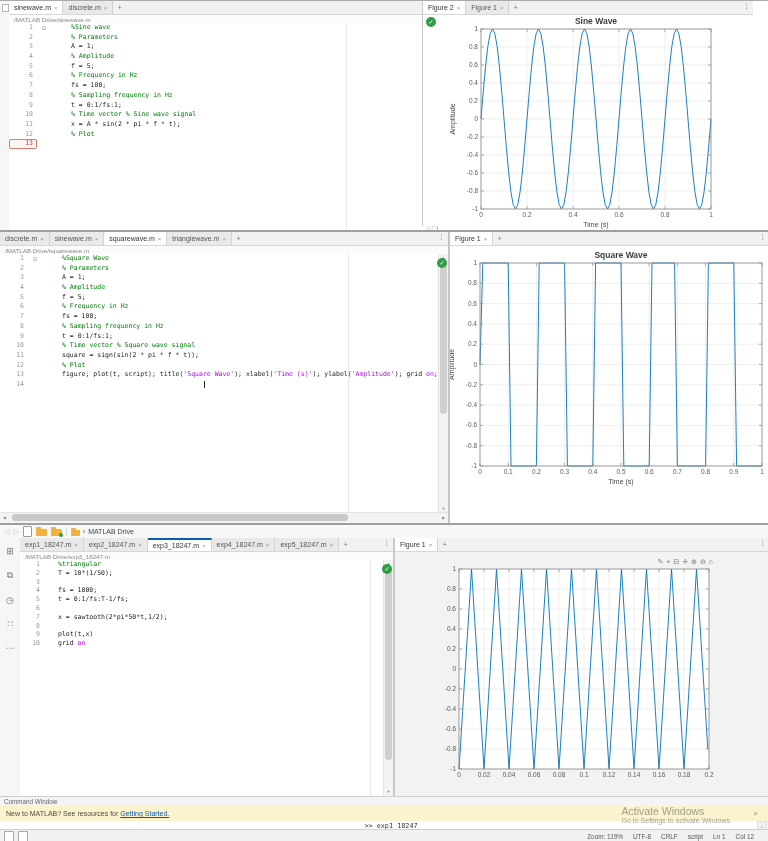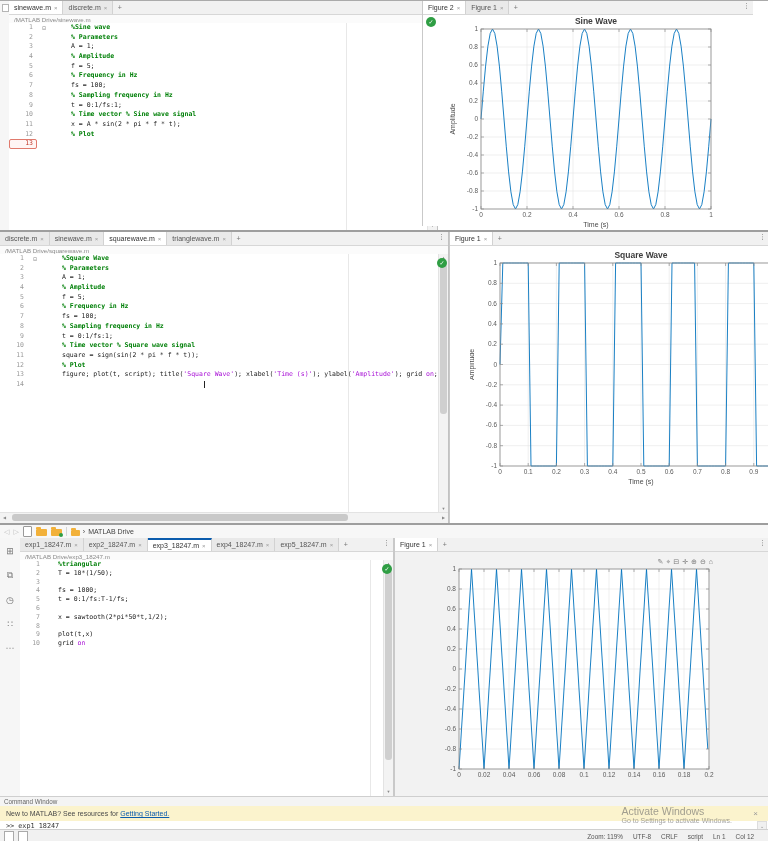--- a/index.html
+++ b/index.html
@@ -22,21 +22,21 @@
   
   .codearea{position:absolute;background:#fff;overflow:hidden;}
   .guide{position:absolute;top:0;bottom:0;width:1px;background:#e8e8e8;}
   .cl{position:relative;display:flex;height:9.7px;line-height:9.7px;
     font-family:"DejaVu Sans Mono",monospace;font-size:6.5px;white-space:pre;color:#1c1c1c;}
   .code-sm .cl{height:8.8px;line-height:8.8px;}
   .ln{width:24px;padding-right:4px;text-align:right;color:#9a9a9a;flex:none;}
   .ln.red{color:#c0392b;outline:1px solid #e07a6d;outline-offset:-1px;border-radius:2px;background:#fff5f4;}
   .fold{width:14px;flex:none;color:#8c8c8c;font-size:6px;text-align:center;}
   .ct{padding-left:20px;}
-  .cm{color:#028009;font-weight:bold;} .st{color:#a80fd6;}
+  .cm{color:#028009;} .st{color:#a80fd6;}
   .caret{display:inline-block;width:1px;height:7px;background:#222;margin-left:142px;vertical-align:middle;}
   
   .vsb{position:absolute;right:0;width:9px;background:#f3f3f3;border-left:1px solid #e3e3e3;}
   .vsb .ar{position:absolute;left:0;right:0;height:8px;font-size:4px;color:#8a8a8a;text-align:center;line-height:8px;}
   .vsb .ar.b{bottom:0;}
   .vthumb{position:absolute;left:1px;right:1px;background:#cfcfcf;border-radius:3px;}
   .hsb{position:absolute;left:0;right:0;bottom:0;height:10px;background:#f3f3f3;border-top:1px solid #e3e3e3;}
   .hsb .ar{position:absolute;top:0;bottom:0;width:9px;font-size:4px;color:#8a8a8a;text-align:center;line-height:10px;}
   .hsb .ar.r{right:0;}
   .hthumb{position:absolute;top:1px;height:7px;background:#c9c9c9;border-radius:3px;}
@@ -61,21 +61,21 @@
   .lstrip{position:absolute;background:#f6f6f6;border-right:1px solid #ddd;}
   .lstrip[data-items]{display:flex;flex-direction:column;align-items:center;gap:14px;padding-top:8px;
     color:#777;font-size:9px;}
   .cmd-head{position:absolute;left:0;right:0;height:10px;background:#f4f4f4;border-top:1px solid #cfcfcf;
     border-bottom:1px solid #dedede;font-size:6.3px;color:#666;line-height:10px;padding-left:4px;}
   .banner{position:absolute;left:0;right:0;height:15px;background:#fbf3cd;border-bottom:1px solid #e8dca6;
     font-size:7px;color:#4a4a4a;line-height:15px;padding-left:6px;}
   .banner a{color:#0b5cad;text-decoration:underline;}
   .banner .bx{position:absolute;right:10px;top:0;color:#999;font-size:8px;}
   .promptline{position:absolute;left:0;right:0;height:10px;background:#fff;
-    font-family:"DejaVu Sans Mono",monospace;font-size:6.8px;color:#333;line-height:10px;padding-left:6px;}
+    font-family:"DejaVu Sans Mono",monospace;font-size:6.8px;color:#333;line-height:10px;padding-left:14px;text-align:center;}
   .statusbar{position:absolute;left:0;right:0;bottom:0;height:12px;background:#f1f1f1;border-top:1px solid #cfcfcf;
     display:flex;align-items:center;font-size:6.4px;color:#555;}
   .statusbar .mini{width:8px;height:9px;background:#fff;border:1px solid #aaa;margin-left:4px;}
   .statusbar .items{margin-left:auto;display:flex;gap:10px;padding-right:14px;}
   .watermark{position:absolute;right:36px;color:rgba(105,105,105,.62);text-align:left;z-index:9;}
   .watermark .l1{font-size:10.5px;}
   .watermark .l2{font-size:7px;}
   .mini-scroll{position:absolute;right:1px;width:8px;height:10px;background:#f0f0f0;border:1px solid #ddd;
     font-size:5px;color:#888;text-align:center;line-height:9px;}
   .strip-icon-sq{position:absolute;left:2px;top:3px;width:5px;height:6px;border:1px solid #b5b5b5;background:#fff;}
@@ -280,21 +280,21 @@
     </div>
     <div class="figpanel" style="left:449px;top:0;width:319px;height:291px;">
       <div class="tabbar">
           <div class="tab active">
             <span>Figure 1</span>
             <span class="x">×</span>
           </div>
           <div class="plus">+</div>
         </div>
       <span class="ovf">⋮</span>
-      <div class="chart" style="top:13px;height:278px;margin-left:20px;">
+      <div class="chart" style="top:13px;height:278px;">
           <svg width="319" height="278">
             <rect x="30" y="18" width="282" height="203" fill="#ffffff"></rect>
             <line x1="30" y1="18" x2="30" y2="221" stroke="#e4e4e4" stroke-width="0.6"></line>
             <line x1="58.2" y1="18" x2="58.2" y2="221" stroke="#e4e4e4" stroke-width="0.6"></line>
             <line x1="86.4" y1="18" x2="86.4" y2="221" stroke="#e4e4e4" stroke-width="0.6"></line>
             <line x1="114.6" y1="18" x2="114.6" y2="221" stroke="#e4e4e4" stroke-width="0.6"></line>
             <line x1="142.8" y1="18" x2="142.8" y2="221" stroke="#e4e4e4" stroke-width="0.6"></line>
             <line x1="171" y1="18" x2="171" y2="221" stroke="#e4e4e4" stroke-width="0.6"></line>
             <line x1="199.2" y1="18" x2="199.2" y2="221" stroke="#e4e4e4" stroke-width="0.6"></line>
             <line x1="227.39999999999998" y1="18" x2="227.39999999999998" y2="221" stroke="#e4e4e4" stroke-width="0.6"></line>

